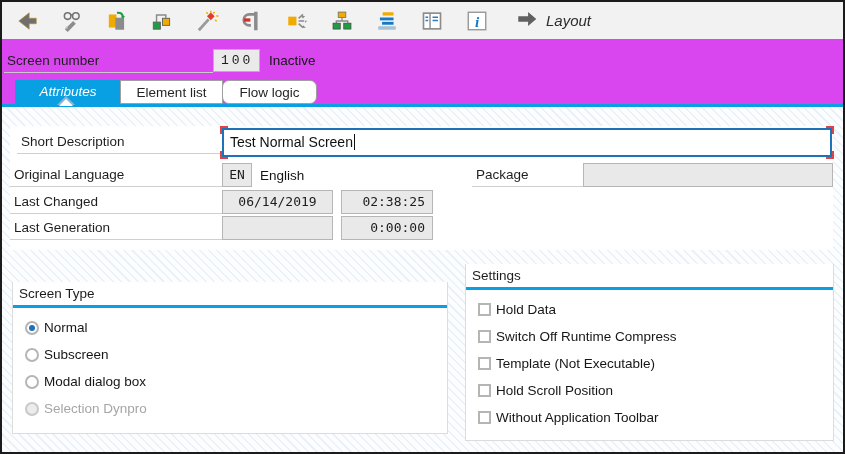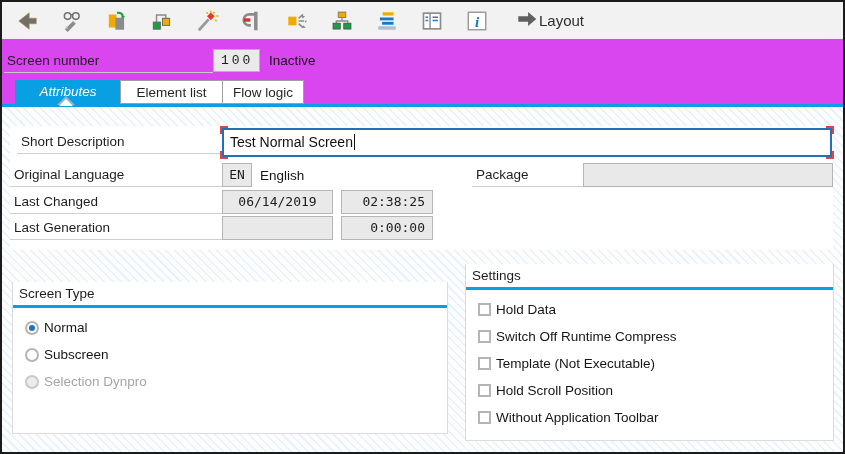--- a/index.html
+++ b/index.html
@@ -9,21 +9,21 @@
     position:relative; width:845px; height:454px;
     border:2px solid #1b1b1b; background:#fff; overflow:hidden;
   }
   
   .toolbar{
     position:absolute; left:0; top:0; right:0; height:38px;
     background:#f2f2f2; border-bottom:1px solid #d2d2d2;
     display:flex; align-items:center; padding-left:12px; gap:20px;
   }
   .tbtn{ width:25px; height:26px; display:flex; align-items:center; justify-content:center; cursor:default; }
-  .layout-btn{ display:flex; align-items:center; margin-left:6px; }
+  .layout-btn{ display:flex; align-items:center; gap:7px; margin-left:6px;font-style:italic; }
   .layout-label{ font-size:15px; color:#2e2e2e; }
   
   .headzone{ position:absolute; left:0; top:37px; right:0; height:65px; background:#d946ef; }
   .scr-label{
     position:absolute; left:2px; top:11px; width:209px; height:23px;
     border-bottom:1px solid #c9c9c9; font-size:13.5px; color:#1e1e1e; line-height:22px; padding-left:3px;
   }
   .scr-field{
     position:absolute; left:211px; top:10px; width:47px; height:23px;
     background:#eaeaea; border:1px solid #b3b3b3;
@@ -32,21 +32,21 @@
   }
   .scr-status{ position:absolute; left:267px; top:10px; height:23px; line-height:23px; font-size:13.5px; color:#141414; }
   
   .tabs{ position:absolute; left:13px; top:41px; height:24px; display:flex; }
   .tab{
     height:24px; line-height:23px; text-align:center; font-size:13.5px;
     background:#fff; border:1px solid #9f9f9f; color:#262626; margin-left:-1px;
   }
   .tab:first-child{ margin-left:0;font-style:italic; }
   .tab.active{ background:#09a0e3; border:none; color:#fff; }
-  .tab-attr{ width:106px; } .tab-elem{ width:103px; } .tab-flow{ width:82px; }
+  .tab-attr{ width:106px; } .tab-elem{ width:103px; } .tab-flow{ width:95px;border-radius:7px; }
   .tabline{ position:absolute; left:0; right:0; top:102px; height:3px; background:#09a0e3; z-index:3; }
   .notch-outer{ position:absolute; left:55px; top:94px; width:0; height:0;
     border-left:9px solid transparent; border-right:9px solid transparent; border-bottom:9px solid #93b3cb; z-index:4; }
   .notch-inner{ position:absolute; left:57px; top:97px; width:0; height:0;
     border-left:7px solid transparent; border-right:7px solid transparent; border-bottom:7px solid #ffffff; z-index:5; }
   
   .stripes{
     position:absolute; left:0; right:0; top:105px; bottom:0; z-index:1;
     background:repeating-linear-gradient(45deg, rgba(120,155,205,0.12) 0 1.5px, rgba(255,255,255,0) 1.5px 6px), #fcfdfe;
   }
@@ -235,20 +235,26 @@
             <span class="dot"></span>
           </span>
         <span class="opt-label">Normal</span>
       </div>
       <div class="opt">
         <span class="radio">
             <span class="dot"></span>
           </span>
         <span class="opt-label">Subscreen</span>
       </div>
+      <div class="opt">
+        <span class="radio">
+            <span class="dot"></span>
+          </span>
+        <span class="opt-label">Modal dialog box</span>
+      </div>
       <div class="opt disabled">
         <span class="radio dis">
             <span class="dot"></span>
           </span>
         <span class="opt-label">Selection Dynpro</span>
       </div>
     </div>
   </div>
 
   <div class="group g-settings">

